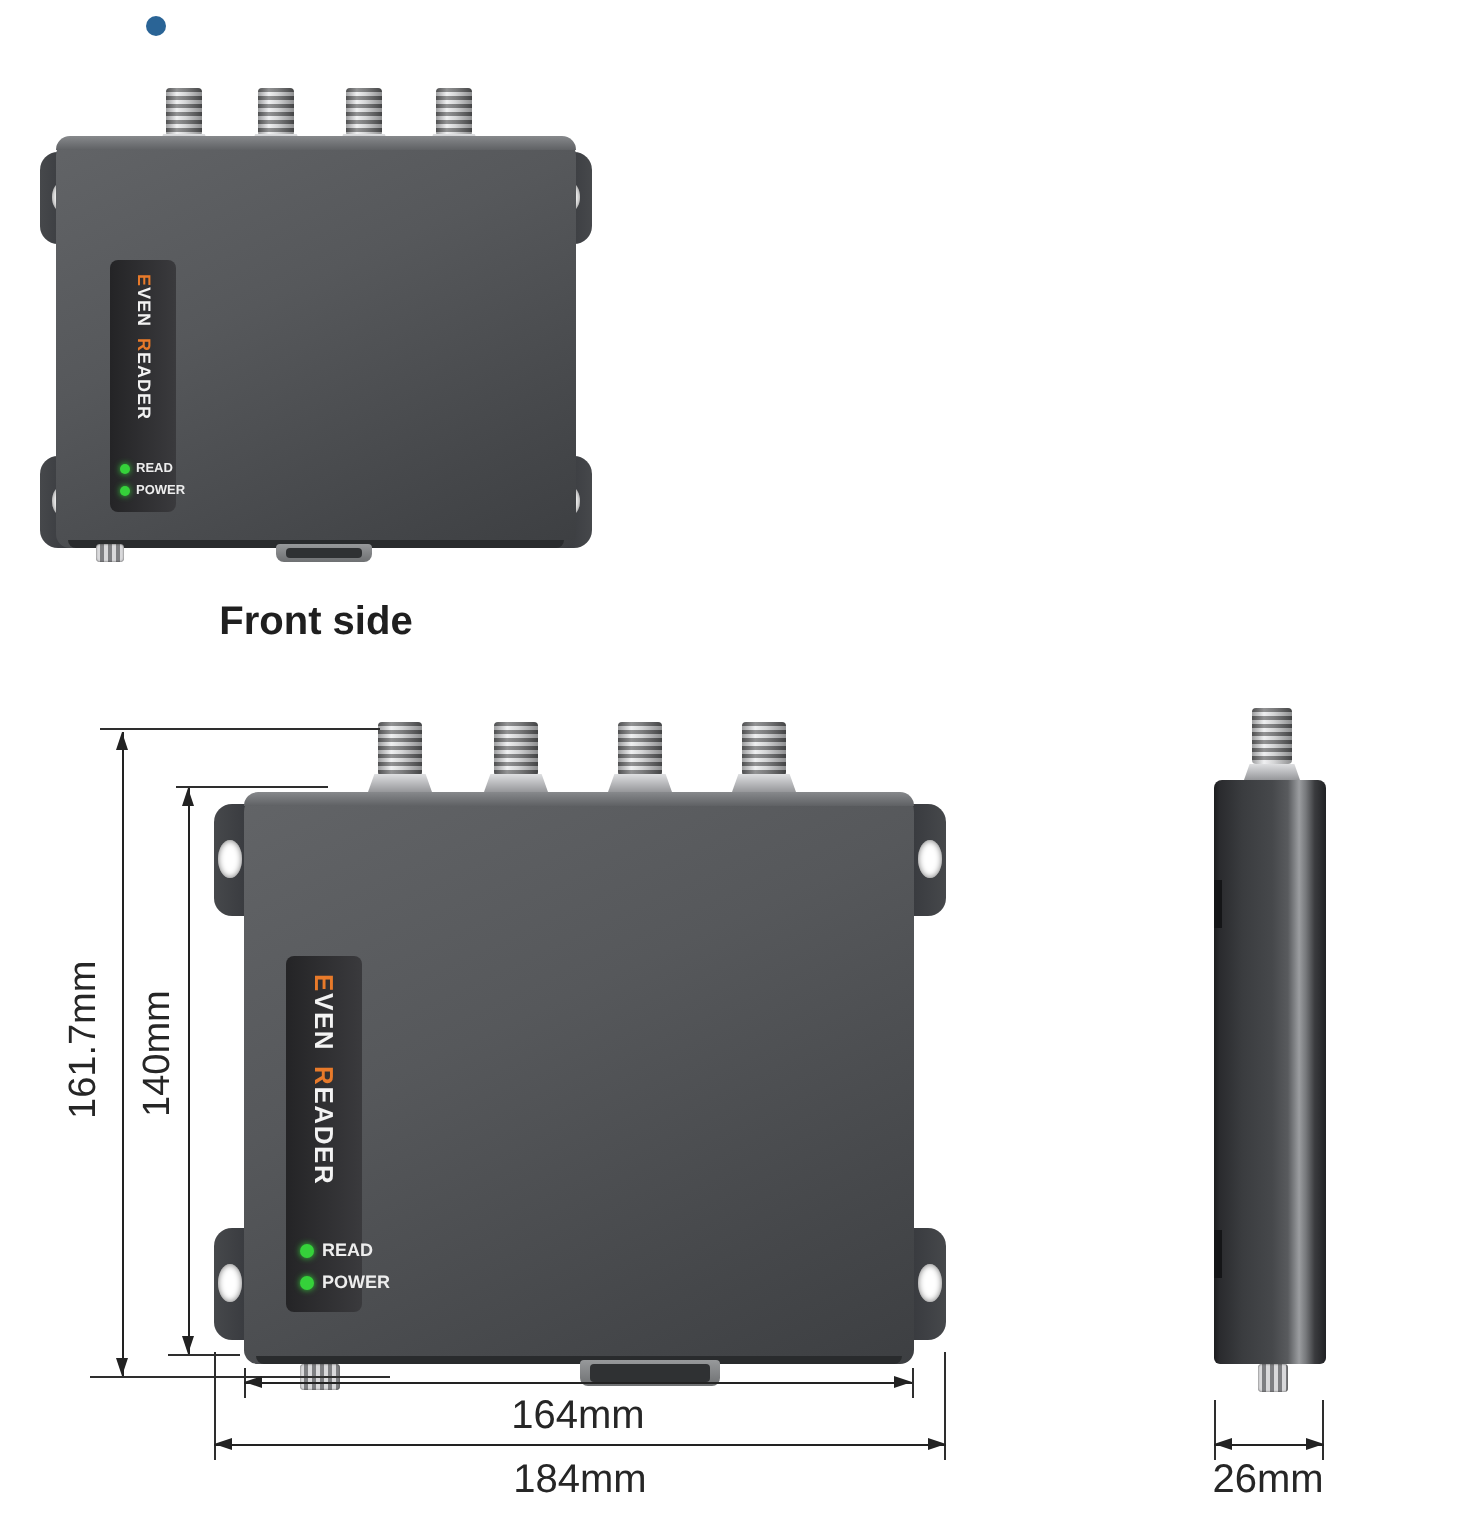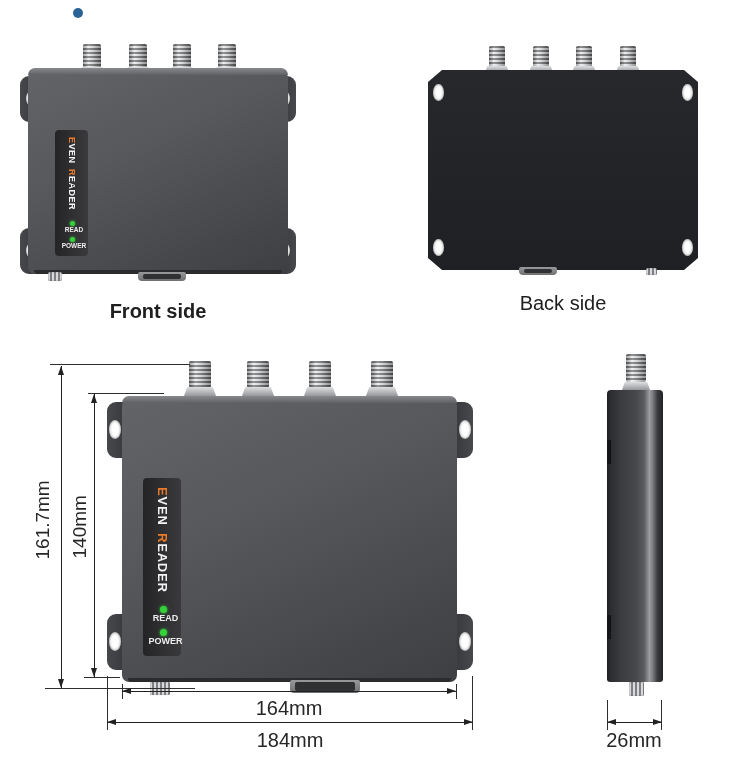--- a/index.html
+++ b/index.html
@@ -28,21 +28,21 @@
   .bodyF u{position:absolute;left:6px;right:6px;bottom:0;height:4px;background:#292b2d;border-radius:0 0 6px 6px;}
   .plateB{position:absolute;background:linear-gradient(180deg,#27282b,#1f2023);
        clip-path:polygon(14px 0,calc(100% - 14px) 0,100% 12px,100% calc(100% - 12px),
                          calc(100% - 14px) 100%,14px 100%,0 calc(100% - 12px),0 12px);}
   .panel{position:absolute;background:linear-gradient(90deg,#242426,#3a3a3d);border-radius:4px;
        display:flex;flex-direction:column;align-items:center;}
   .brand{display:flex;flex-direction:column;align-items:center;font-weight:bold;color:#f3f3f3;}
   .brand-word{writing-mode:vertical-rl;text-orientation:mixed;line-height:1;}
   .brand .ac{color:#E87A2A;}
   .led-area{margin-top:auto;display:flex;flex-direction:column;width:100%;box-sizing:border-box;}
-  .ledrow{display:flex;align-items:center;flex-direction:column;}
+  .ledrow{display:flex;align-items:center;}
   .dot{border-radius:50%;background:#35D13A;box-shadow:0 0 3px #35D13A;flex:0 0 auto;}
   .ledlab{color:#ededed;font-weight:bold;white-space:nowrap;}
   .jack{position:absolute;background:repeating-linear-gradient(90deg,#d9d9db 0 2px,#7e7f82 2px 4px);
        border-radius:2px;box-shadow:inset 0 0 1px #333;}
   .db9{position:absolute;background:linear-gradient(180deg,#97999b,#6e7072);border-radius:2px 2px 4px 4px;}
   .db9 i{position:absolute;left:5px;right:5px;top:2px;bottom:2px;background:#2f3133;border-radius:2px;}
   .caption{position:absolute;left:0;width:100%;text-align:center;font-size:20px;color:#1f1f1f;}
   .slab{position:absolute;border-radius:4px 4px 3px 3px;
        background:linear-gradient(90deg,#1c1d1f 0%,#2a2b2e 5%,#3a3c3f 25%,#46484b 52%,#595b5e 66%,
                                   #9b9da0 76%,#77797c 82%,#3a3b3e 90%,#202124 100%);}
@@ -126,42 +126,20 @@
         </div>
       </div>
     </div>
     <div class="jack" style="left:28px;top:230px;width:14px;height:9px;"></div>
     <div class="db9" style="left:118px;top:230px;width:48px;height:9px;">
         <i></i>
       </div>
     <div class="caption" style="top:258px;font-weight:bold;">Front side</div>
   </div>
 
-  <div class="view" style="left:428px;top:42px;width:270px;height:278px;">
-    <div class="ant" style="left:61px;top:4px;width:16px;height:22px;"></div>
-    <div class="ant" style="left:105px;top:4px;width:16px;height:22px;"></div>
-    <div class="ant" style="left:148px;top:4px;width:16px;height:22px;"></div>
-    <div class="ant" style="left:192px;top:4px;width:16px;height:22px;"></div>
-    <div class="ant-base" style="left:57px;top:24px;width:24px;height:6px;"></div>
-    <div class="ant-base" style="left:101px;top:24px;width:24px;height:6px;"></div>
-    <div class="ant-base" style="left:144px;top:24px;width:24px;height:6px;"></div>
-    <div class="ant-base" style="left:188px;top:24px;width:24px;height:6px;"></div>
-
-    <div class="plateB" style="left:0;top:28px;width:270px;height:200px;">
-      <span class="hole" style="left:5px;top:14px;width:11px;height:17px;"></span>
-      <span class="hole" style="left:254px;top:14px;width:11px;height:17px;"></span>
-      <span class="hole" style="left:5px;top:169px;width:11px;height:17px;"></span>
-      <span class="hole" style="left:254px;top:169px;width:11px;height:17px;"></span>
-    </div>
-    <div class="db9" style="left:91px;top:225px;width:38px;height:8px;">
-        <i></i>
-      </div>
-    <div class="jack" style="left:218px;top:226px;width:11px;height:7px;"></div>
-    <div class="caption" style="top:250px;">Back side</div>
-  </div>
 
   <div class="view" style="left:107px;top:352px;width:366px;height:352px;">
     <div class="ear" style="left:0;top:50px;width:24px;height:56px;">
         <span class="hole" style="left:2px;top:18px;width:12px;height:19px;"></span>
       </div>
     <div class="ear" style="left:0;top:262px;width:24px;height:56px;">
         <span class="hole" style="left:2px;top:18px;width:12px;height:19px;"></span>
       </div>
     <div class="ear r" style="left:342px;top:50px;width:24px;height:56px;">
         <span class="hole" style="left:10px;top:18px;width:12px;height:19px;"></span>

